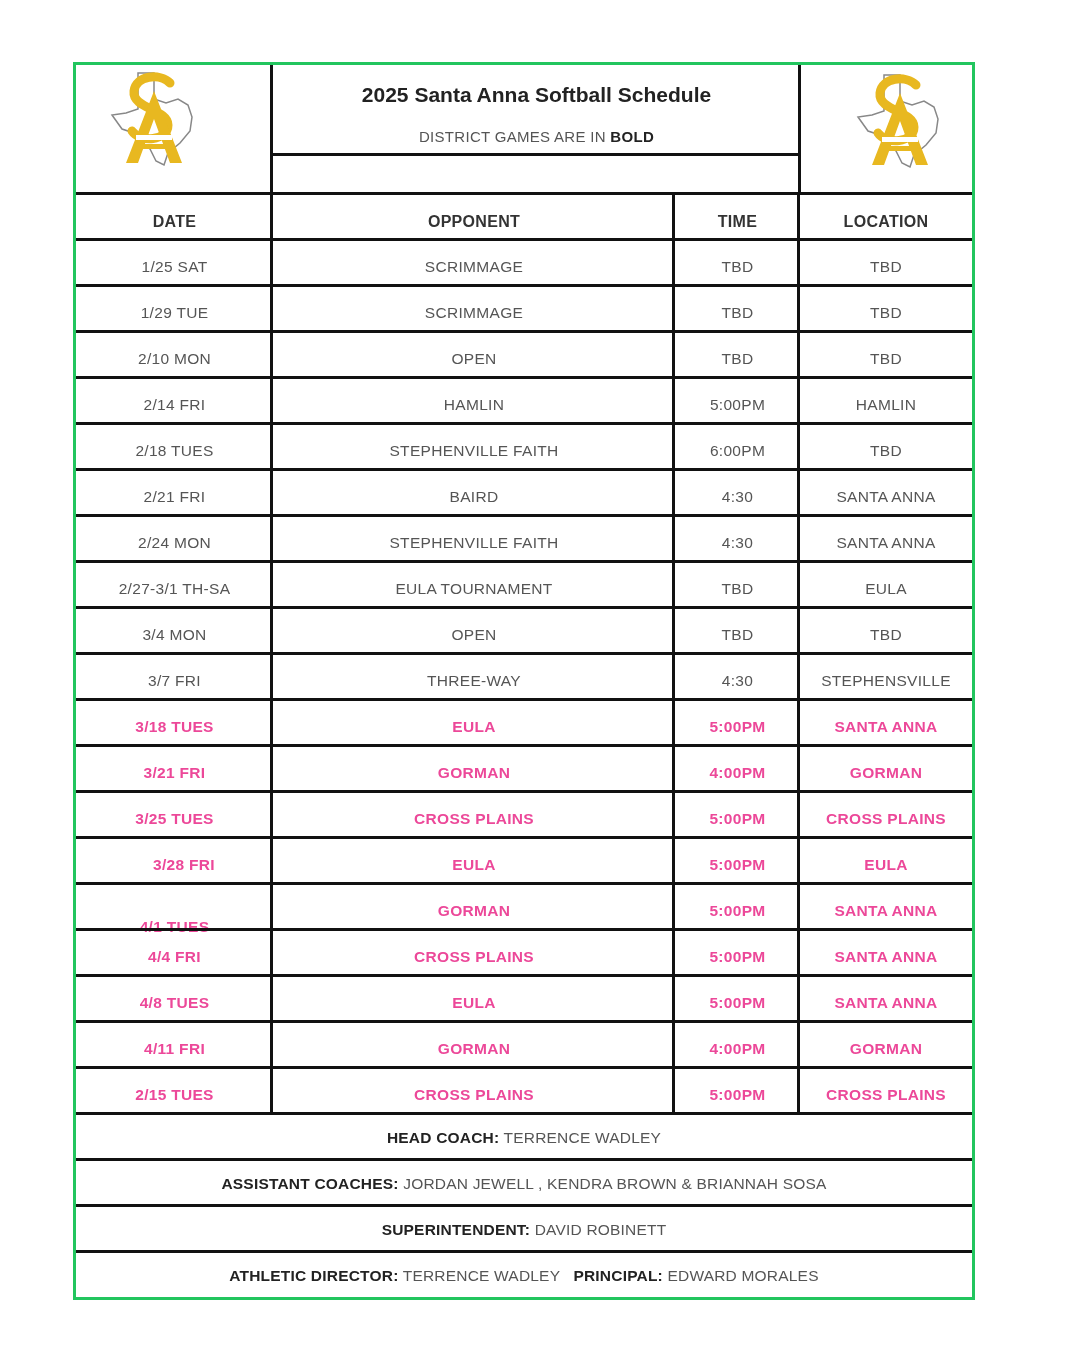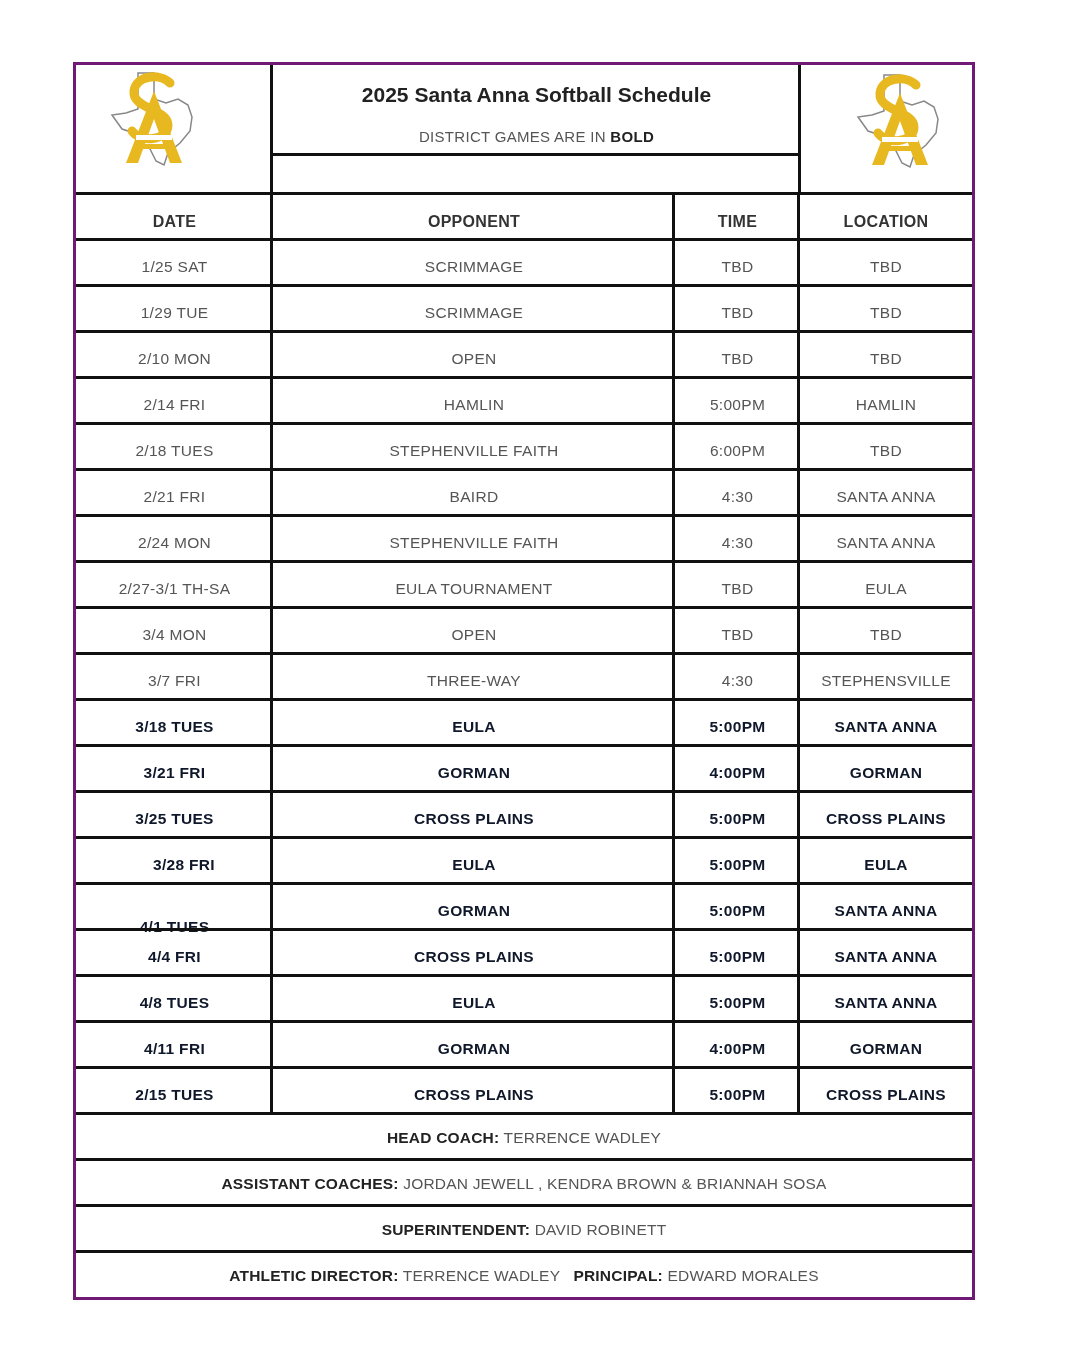--- a/index.html
+++ b/index.html
@@ -1,27 +1,27 @@
 <!DOCTYPE html>
 <html><head>
 <meta charset="utf-8">
 <style>
   html, body { margin: 0; padding: 0; background: #ffffff; }
   body { width: 1067px; height: 1354px; position: relative; font-family: "Liberation Sans", "DejaVu Sans", sans-serif; color: #333; }
-  .sheet { position: absolute; left: 73px; top: 62px; width: 902px; height: 1238px; border: 3px solid #701a75; box-sizing: border-box; }
+  .sheet { position: absolute; left: 73px; top: 62px; width: 902px; height: 1238px; border: 3px solid #22c55e; box-sizing: border-box; }
   .cell { position: absolute; box-sizing: border-box; display: flex; align-items: center; justify-content: center; text-align: center; }
   .hline { position: absolute; background: #111; height: 3px; }
   .vline { position: absolute; background: #111; width: 3px; }
   .title { font-size: 21px; font-weight: bold; color: #222; }
   .subtitle { font-size: 15px; color: #555; letter-spacing: 0.3px; }
   .subtitle b { color: #222; }
   .revised { font-size: 15px; font-style: italic; color: #555; }
   .hdr { font-size: 16px; font-weight: bold; color: #333; letter-spacing: 0.3px; }
   .row-text { font-size: 15.5px; color: #555; letter-spacing: 0.3px; padding-top: 6px; }
-  .row-text.bold { font-weight: bold; color: #0f172a; }
+  .row-text.bold { font-weight: bold; color: #ec4899; }
   .staff { font-size: 15.5px; color: #555; letter-spacing: 0.2px; }
   .staff .lbl { font-weight: bold; color: #222; }
   .logo { position: absolute; }
 </style>
 </head>
 <body>
 
 <div class="sheet" id="sheet">
 
   <div class="logo" style="left:30px; top:4px; width:95px; height:100px;">

